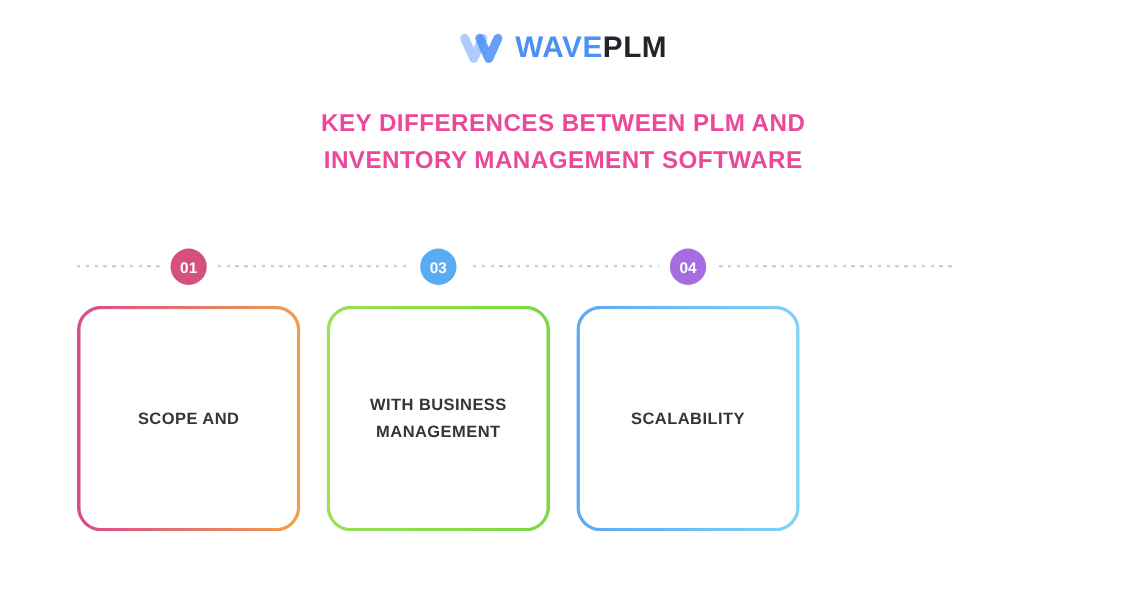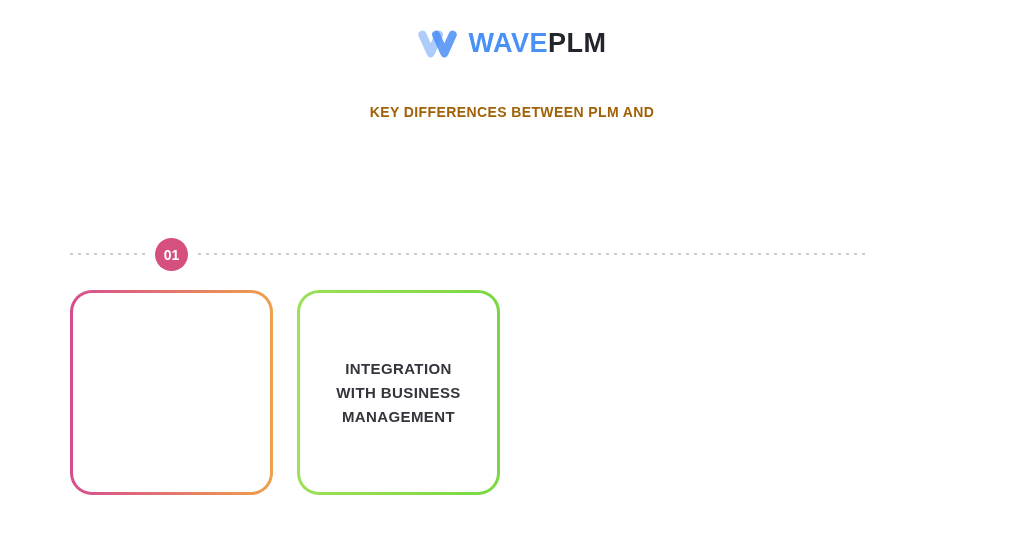--- a/index.html
+++ b/index.html
@@ -33,31 +33,31 @@
   .logo-wave { color: var(--logo-blue, #4a90f5); }
   .logo-plm  { color: var(--logo-dark, #23252c); }
 
   
   .title {
     position: absolute;
     top: 95px;
     left: 0;
     width: 100%;
     text-align: center;
-    color: #a16207;
-    font-size: 14px;
+    color: #ec4899;
+    font-size: 22px;
     font-weight: bold;
     line-height: 34px;
     letter-spacing: 0.4px;
   }
 
   
   .grid {
     position: absolute;
-    top: 238px;
+    top: 226px;
     left: 70px;
     width: 800px;
   }
   .badge-row {
     position: relative;
     display: grid;
     grid-template-columns: repeat(4, 203px);
     column-gap: 24px;
     height: 32px;
   }
@@ -133,44 +133,56 @@
       </svg>
     </span>
     <span class="logo-text">
       <span class="logo-wave">WAVE</span>
       <span class="logo-plm">PLM</span>
     </span>
   </div>
 
   <div class="title">
     <div>KEY DIFFERENCES BETWEEN PLM AND</div>
+    <div>INVENTORY MANAGEMENT SOFTWARE</div>
   </div>
 
   <div class="grid">
 
     <div class="badge-row">
       <div class="dotted-line"></div>
 
       <div class="badge-cell">
         <div class="badge" style="--badge-color: #d5507f;">01</div>
       </div>
+      <div class="badge-cell">
+        <div class="badge" style="--badge-color: #58acf1;">03</div>
+      </div>
+      <div class="badge-cell">
+        <div class="badge" style="--badge-color: #a56de2;">04</div>
+      </div>
     </div>
 
     <div class="card-row">
 
       <div class="card" style="--c1: #d64d90; --c2: #efa04b;">
         <div class="card-label">
+          <div>SCOPE AND</div>
         </div>
       </div>
 
       <div class="card" style="--c1: #9ce057; --c2: #7bd743;">
         <div class="card-label">
-          <div>INTEGRATION</div>
           <div>WITH BUSINESS</div>
           <div>MANAGEMENT</div>
         </div>
       </div>
 
+      <div class="card" style="--c1: #5fa9f1; --c2: #7fd3f7;">
+        <div class="card-label">
+          <div>SCALABILITY</div>
+        </div>
+      </div>
 
 
     </div>
   </div>
 </div>
 
 </body></html>

